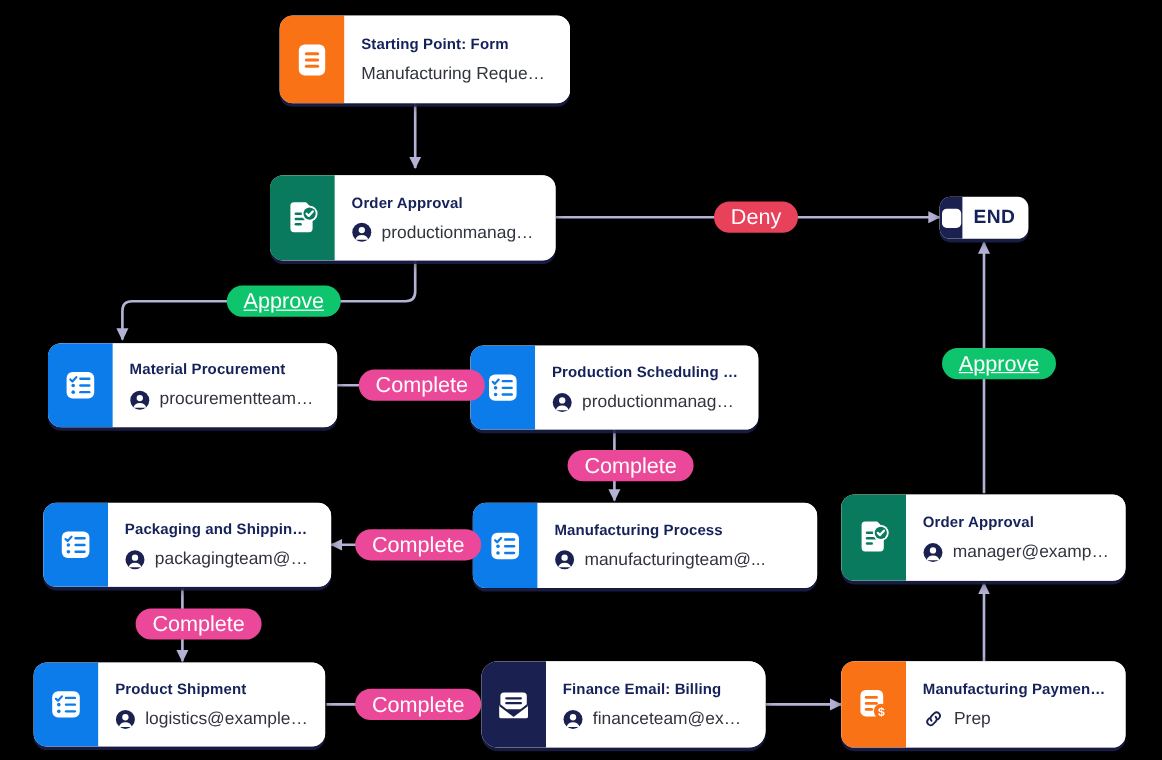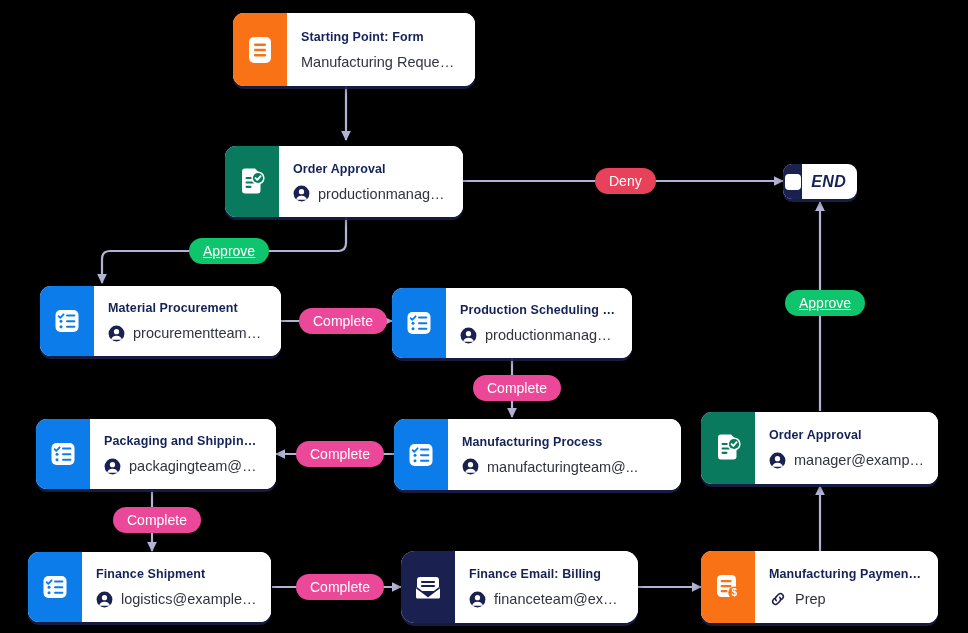--- a/index.html
+++ b/index.html
@@ -85,31 +85,30 @@
   .endnode .ic{
     width:33px;background:#1a2050;
     display:flex;align-items:center;justify-content:center;
   }
   .endnode .sq{width:16px;height:16px;border-radius:4px;background:#fff;}
   .endnode .lbl{
     display:flex;align-items:center;
     padding:0 11px 0 9px;
     font-size:16px;font-weight:bold;color:#152259;
     letter-spacing:.3px;
-    font-style:italic;
   }
 
   
   .pill{
     position:absolute;
     display:flex;align-items:center;justify-content:center;
     height:26px;
     padding:0 14px;
     border-radius:13px;
-    font-size:14px;
+    font-size:18px;
     color:#ffffff;
     white-space:nowrap;
     z-index:7;
     line-height:1;
   }
   .pill.approve{background:#0ec46c;text-decoration:underline;}
   .pill.deny{background:#e8415a;}
   .pill.complete{background:#ec4899;}
 </style>
 </head>
@@ -322,21 +321,21 @@
         <rect x="2.5" y="3" width="23" height="22" rx="5" fill="#fff"></rect>
         <path d="M5.6 9.2 L7.3 10.9 L10.6 7.3" stroke="#0d7ceb" stroke-width="1.8" fill="none" stroke-linecap="round" stroke-linejoin="round"></path>
         <rect x="13" y="7.6" width="9.4" height="2" rx="1" fill="#0d7ceb"></rect>
         <circle cx="8" cy="14.2" r="1.5" fill="#0d7ceb"></circle>
         <rect x="13" y="13.2" width="9.4" height="2" rx="1" fill="#0d7ceb"></rect>
         <circle cx="8" cy="19.8" r="1.5" fill="#0d7ceb"></circle>
         <rect x="13" y="18.8" width="9.4" height="2" rx="1" fill="#0d7ceb"></rect>
       </svg>
     </div>
     <div class="body">
-      <div class="title">Finance Shipment</div>
+      <div class="title">Product Shipment</div>
       <div class="sub">
         <svg class="avatar" width="17" height="17" viewBox="0 0 20 20">
           <circle cx="10" cy="10" r="9.3" fill="#1a2050"></circle>
           <circle cx="10" cy="7.9" r="3.1" fill="#fff"></circle>
           <path d="M3.6 17.4 a6.6 6.1 0 0 1 12.8 0 z" fill="#fff"></path>
         </svg>
         <span class="stext">logistics@example.com</span>
       </div>
     </div>
   </div>

